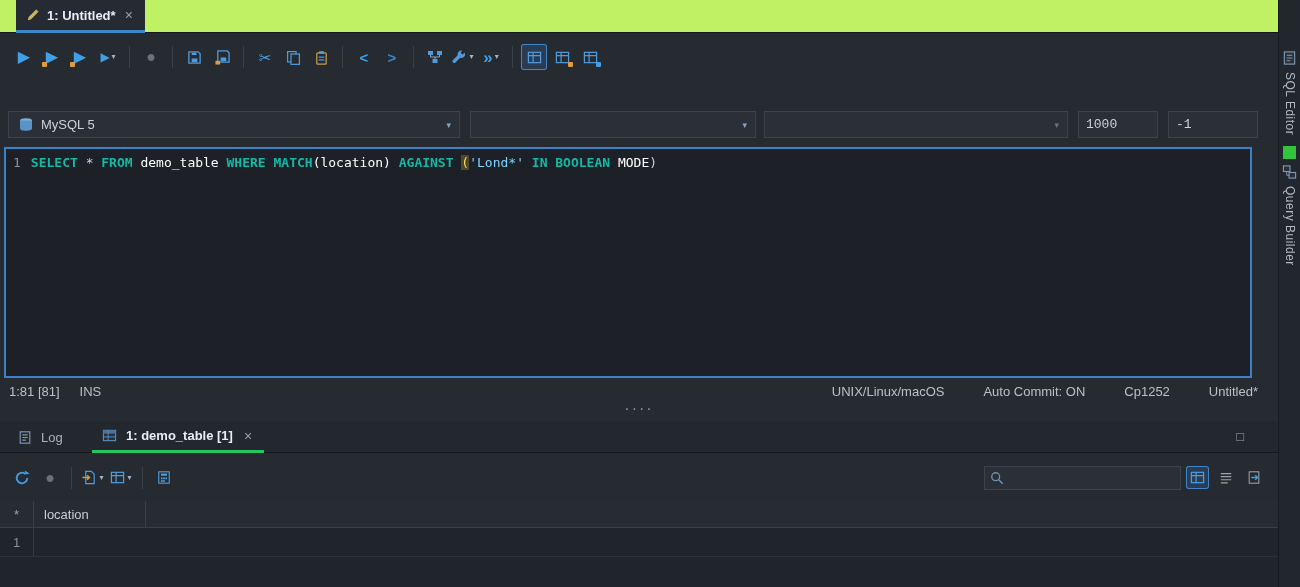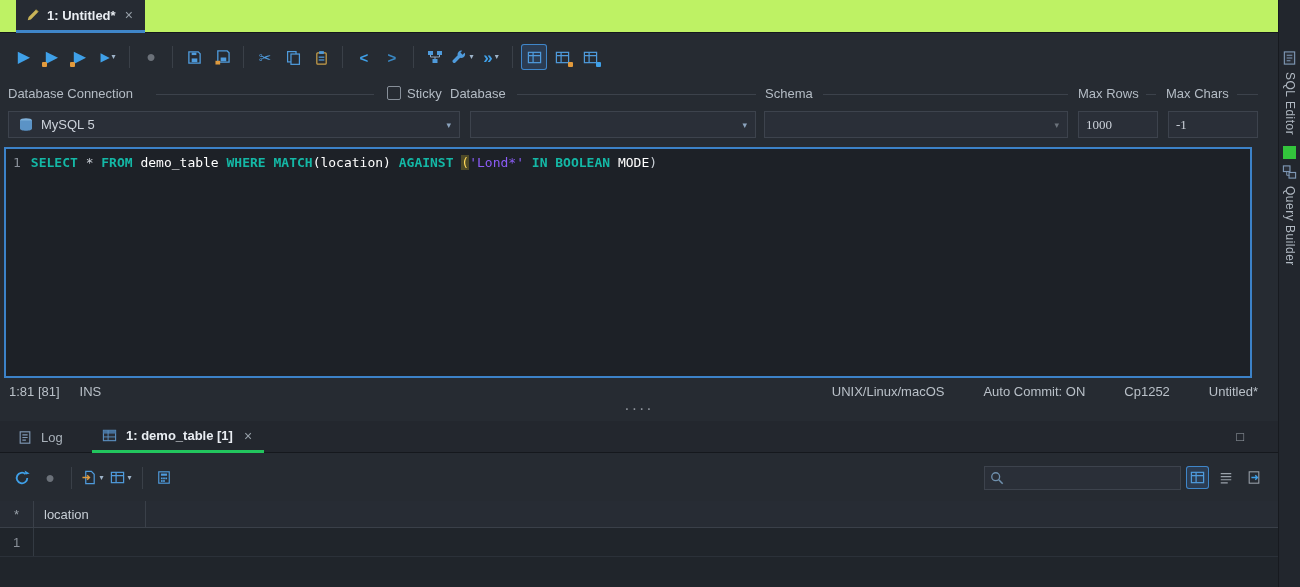--- a/index.html
+++ b/index.html
@@ -38,30 +38,30 @@
   .checkbox{position:absolute;left:387px;top:0;width:14px;height:14px;border:1px solid #878f99;border-radius:2px;background:#262b32;cursor:pointer}
 
   
   .inputs-row{position:absolute;left:0;top:111px;width:100%;height:27px}
   .combo{position:absolute;height:27px;background:#2a2f38;border:1px solid #3d434d;display:flex;align-items:center;
     padding:0 9px;color:#ccd2da;cursor:pointer}
   .combo .cchev{position:absolute;right:8px;font-size:9px;color:#8ba3bd}
   .combo .cchev.dim{color:#6c737c}
   .combo .cicon{margin-right:7px;display:flex}
   .num-input{position:absolute;height:27px;background:#2a2f38;border:1px solid #3d434d;color:#ccd2da;
-    font-size:13px;padding:0 7px;font-family:Liberation Serif, serif;outline:none}
+    font-size:13px;padding:0 7px;font-family:Liberation Mono, monospace;outline:none}
 
   
   .editor{position:absolute;left:4px;top:147px;width:1248px;height:231px;background:#1d2127;border:2px solid #3c82c8;cursor:text}
   .code-line{position:absolute;left:7px;top:5px;white-space:pre;font-family:"DejaVu Sans Mono",monospace;font-size:13px;line-height:18px}
   .lnum{color:#8a9099;margin-right:10px}
   .kw{color:#14b8a6;font-weight:bold}
   .id{color:#ffffff}
   .pl{color:#c9cfd6}
-  .str{color:#8b5cf6}
+  .str{color:#7dd3fc}
   .phl{background:#4e4a28;color:#ffd959}
 
   
   .statusbar{position:absolute;left:0;top:381px;width:100%;height:21px;color:#b9c0c8}
   .status-left{position:absolute;left:9px;top:3px;display:flex;gap:20px}
   .status-right{position:absolute;right:20px;top:3px;display:flex;gap:39px}
 
   
   .splitter{position:absolute;left:0;top:402px;width:100%;height:18px;text-align:center;cursor:row-resize}
   .splitter span{color:#8d939b;font-size:16px;letter-spacing:2px;line-height:12px}
@@ -213,34 +213,20 @@
         </div>
       <div class="tbtn">
           <svg width="15" height="15" viewBox="0 0 16 16">
             <rect x="1.5" y="2.5" width="13" height="11" fill="none" stroke="#4f9bdc" stroke-width="1.3"></rect>
             <path d="M1.5 6h13M6.5 2.5v11" stroke="#4f9bdc" stroke-width="1.3" fill="none"></path>
           </svg>
           <span class="badge-b"></span>
         </div>
     </div>
 
-    <div class="labels-row">
-      <span class="lab" style="left:8px">Database Connection</span>
-      <span class="hline" style="left:156px;width:218px"></span>
-      <span class="checkbox"></span>
-      <span class="lab" style="left:407px">Sticky</span>
-      <span class="lab" style="left:450px">Database</span>
-      <span class="hline" style="left:517px;width:239px"></span>
-      <span class="lab" style="left:765px">Schema</span>
-      <span class="hline" style="left:823px;width:245px"></span>
-      <span class="lab" style="left:1078px">Max Rows</span>
-      <span class="hline" style="left:1146px;width:10px"></span>
-      <span class="lab" style="left:1166px">Max Chars</span>
-      <span class="hline" style="left:1237px;width:21px"></span>
-    </div>
 
     <div class="inputs-row">
       <div class="combo" style="left:8px;width:452px">
         <span class="cicon">
             <svg width="16" height="16" viewBox="0 0 16 16">
               <ellipse cx="8" cy="3.5" rx="6" ry="2.3" fill="#7fb0da"></ellipse>
               <path d="M2 3.5v8c0 1.3 2.7 2.3 6 2.3s6-1 6-2.3v-8" fill="#5b93c6"></path>
             </svg>
           </span>
         <span>MySQL 5</span>

